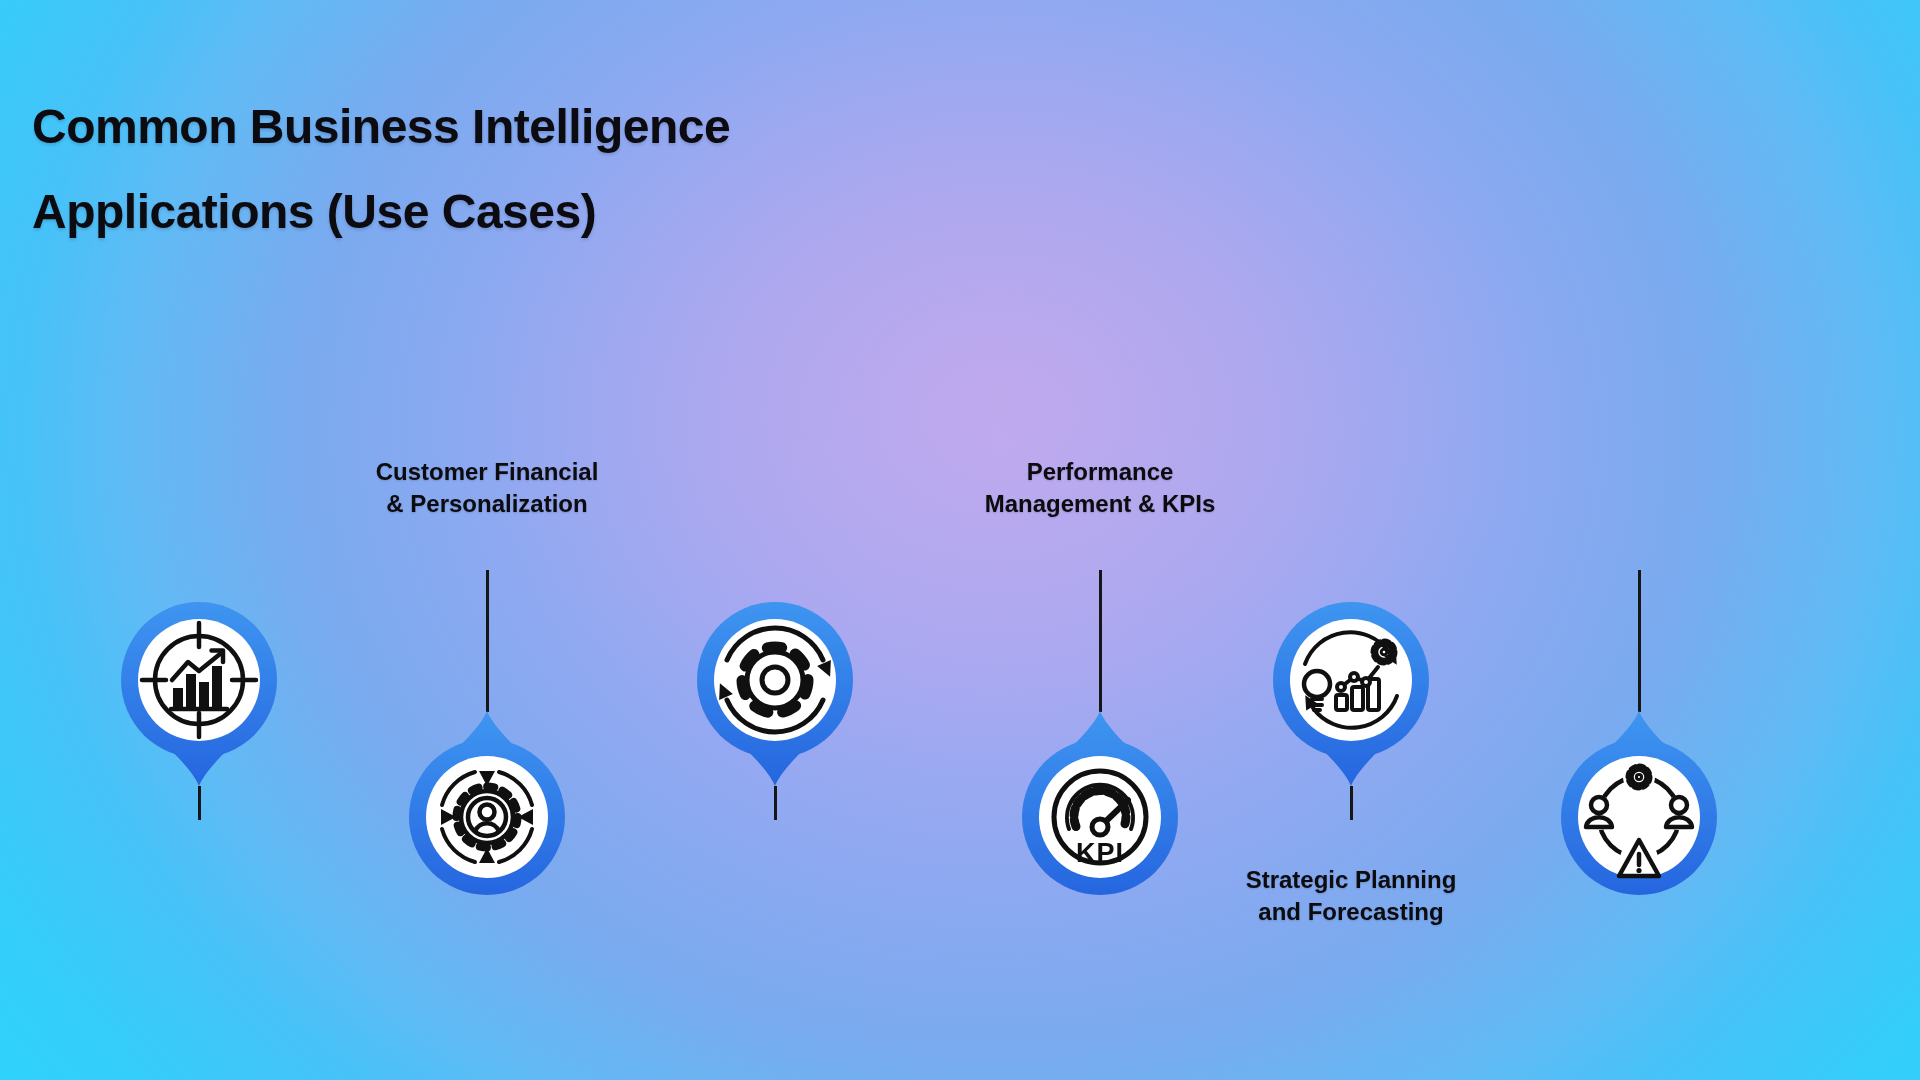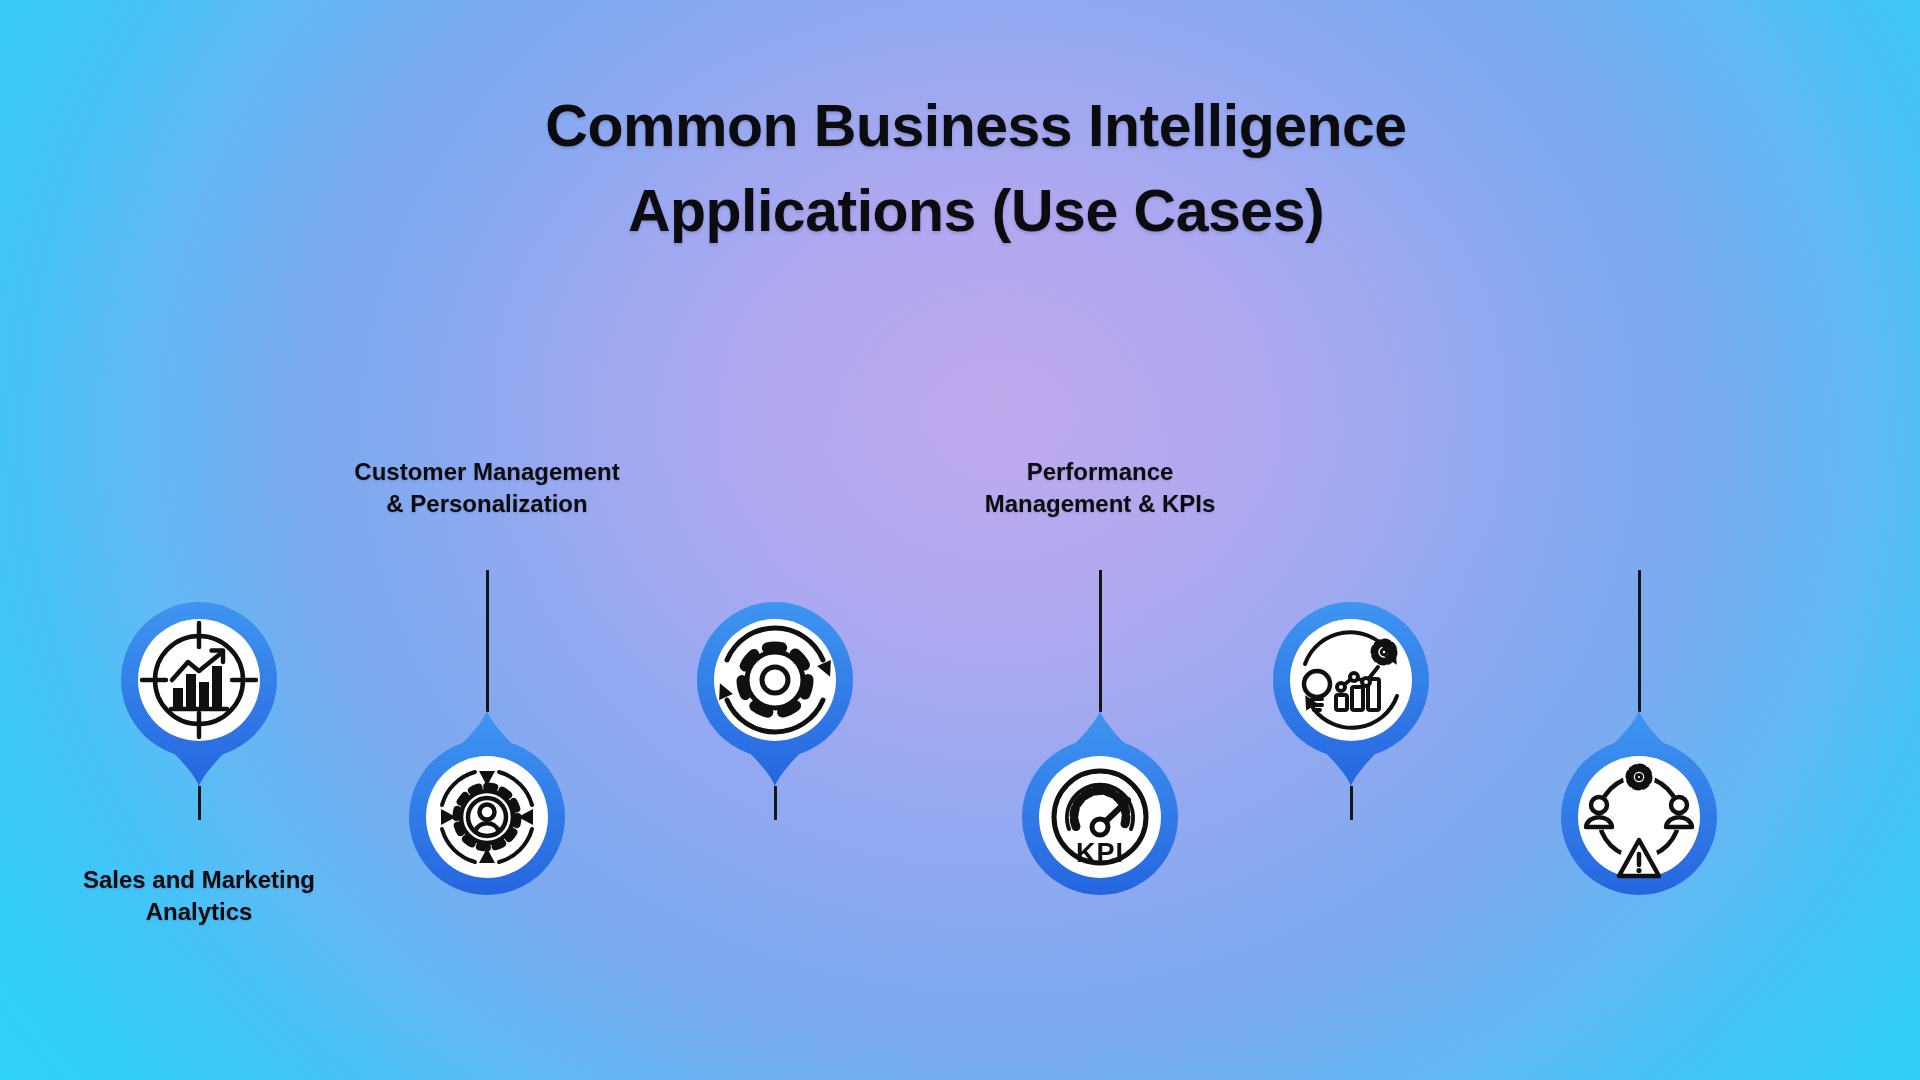--- a/index.html
+++ b/index.html
@@ -6,22 +6,22 @@
   .stage{
     position:relative;width:1920px;height:1080px;overflow:hidden;
     font-family:"Liberation Sans","DejaVu Sans",sans-serif;
     background:
       radial-gradient(900px 650px at 52% 36%, rgba(226,162,220,0.28) 0%, rgba(226,162,220,0) 60%),
       radial-gradient(1250px 1100px at 52% 40%,
         #b4acf4 0%, #a5a9f2 22%, #8fa9f1 40%, #7aaaef 56%,
         #5fbbf5 70%, #47c2f8 78%, #35cdfa 90%, #2ed3fb 100%);
   }
   .title{
-    position:absolute;top:84px;left:32px;right:0;text-align:center;
-    font-size:59px;line-height:85px;font-weight:700;color:#0c0c10;
+    position:absolute;top:84px;left:32px;right:0;
+    font-size:48px;line-height:85px;font-weight:700;color:#0c0c10;
     letter-spacing:-0.5px;text-shadow:0 2px 3px rgba(25,25,70,0.18);
   }
   .item{position:absolute;top:0;width:300px;height:1080px;}
   .pin{position:absolute;left:50%;margin-left:-80px;width:160px;height:190px;}
   .pin-top{top:598px;}
   .pin-bottom{top:709px;}
   .connector{position:absolute;left:50%;width:3px;margin-left:-1.5px;background:#161616;}
   .connector.short{top:786px;height:34px;}
   .connector.long{top:570px;height:142px;}
   .label{
@@ -67,29 +67,25 @@
         <path d="M-28 29 H28"></path>
         <rect class="fill" x="-26" y="8" width="10" height="21"></rect>
         <rect class="fill" x="-13" y="-6" width="10" height="35"></rect>
         <rect class="fill" x="0" y="2" width="10" height="27"></rect>
         <rect class="fill" x="13" y="-14" width="10" height="43"></rect>
         <path d="M-27 0 L-11 -18 L0 -9 L21 -26"></path>
         <path d="M12.5 -29.5 H24 V-18"></path>
       </g>
     </svg>
     <div class="connector short"></div>
-    <div class="label below">
-      <span>Sales and Marketing</span><br>
-      <span>Analytics</span>
-    </div>
   </div>
 
   <div class="item" style="left:337px">
     <div class="label above">
-      <span>Customer Management</span><br>
+      <span>Customer Financial</span><br>
       <span>&amp; Personalization</span>
     </div>
     <div class="connector long"></div>
     <svg class="pin pin-bottom" viewBox="0 0 160 190">
       <path d="M36 54 C60 30 74 16 80 2 C86 16 100 30 124 54 Z" fill="url(#pinGrad)"></path>
       <circle cx="80" cy="108" r="78" fill="url(#pinGrad)"></circle>
       <circle cx="80" cy="108" r="61" fill="#ffffff"></circle>
       <g class="ic" transform="translate(80,108)">
         <path d="M12 -45 A47 47 0 0 1 45 -12" stroke-width="4"></path>
         <path d="M45 12 A47 47 0 0 1 12 45" stroke-width="4"></path>
@@ -167,20 +163,24 @@
         <circle cx="3" cy="-3" r="4" fill="#ffffff" stroke-width="4"></circle>
         <circle cx="15" cy="2" r="4" fill="#ffffff" stroke-width="4"></circle>
         <g transform="translate(33,-28)">
           <circle r="10.5" stroke-width="6" stroke-dasharray="4 4.25"></circle>
           <circle r="7.5" stroke-width="3.5"></circle>
           <circle r="2.8" stroke-width="3"></circle>
         </g>
       </g>
     </svg>
     <div class="connector short"></div>
+    <div class="label below">
+      <span>Strategic Planning</span><br>
+      <span>and Forecasting</span>
+    </div>
   </div>
 
   <div class="item" style="left:1489px">
     <div class="connector long"></div>
     <svg class="pin pin-bottom" viewBox="0 0 160 190">
       <path d="M36 54 C60 30 74 16 80 2 C86 16 100 30 124 54 Z" fill="url(#pinGrad)"></path>
       <circle cx="80" cy="108" r="78" fill="url(#pinGrad)"></circle>
       <circle cx="80" cy="108" r="61" fill="#ffffff"></circle>
       <g class="ic" transform="translate(80,108)">
         <circle r="40" stroke-width="4.5"></circle>

